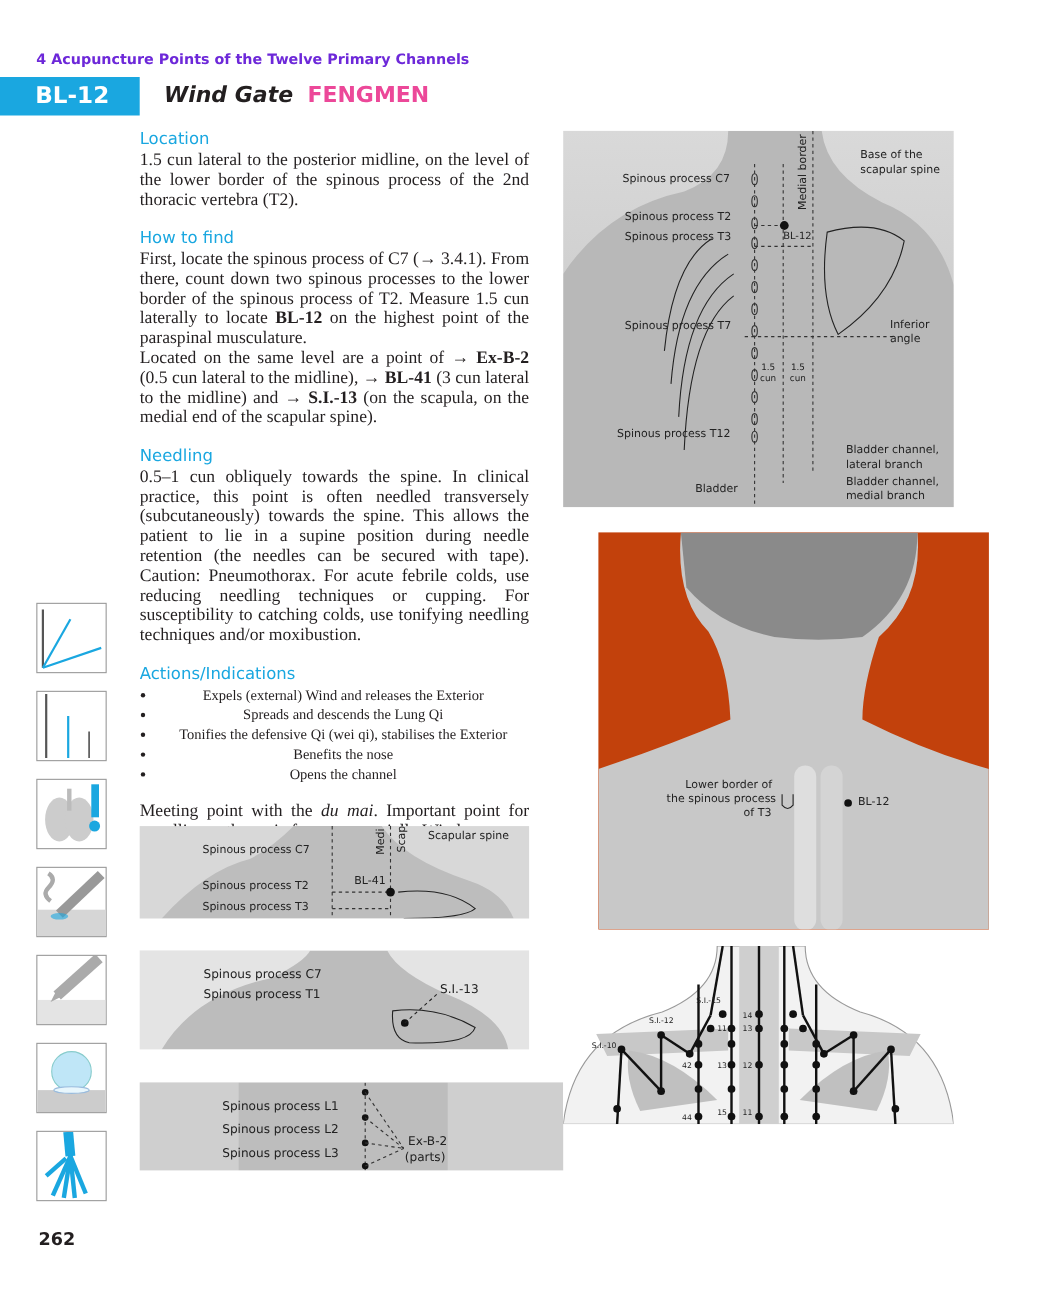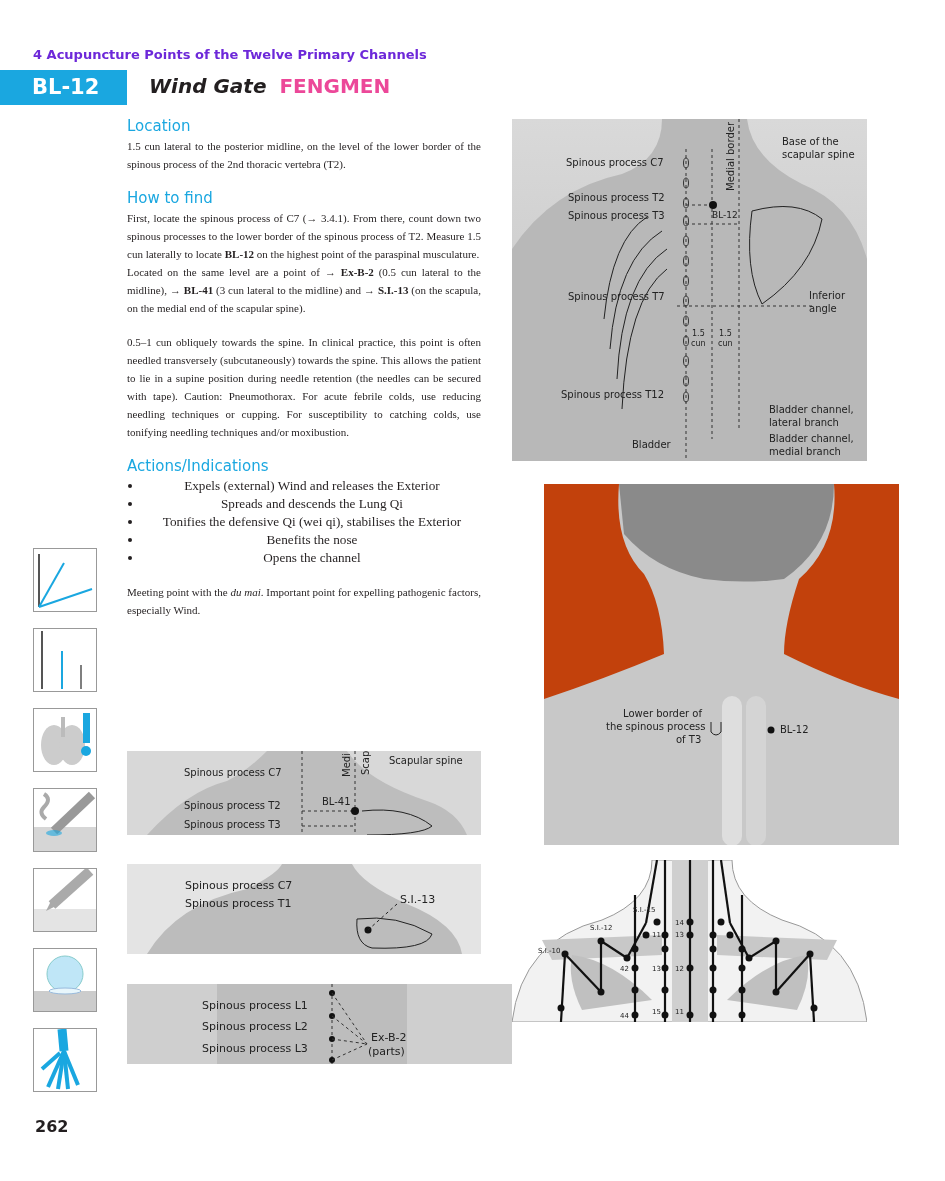--- a/index.html
+++ b/index.html
@@ -4,21 +4,21 @@
 <style>
   html, body { margin: 0; padding: 0; background: #ffffff; }
   body { width: 945px; height: 1181px; position: relative; overflow: hidden; font-family: "DejaVu Serif", serif; color: #231f20; }
   .chapter { position: absolute; left: 33px; top: 47px; font-family: "DejaVu Sans", sans-serif; font-weight: bold; font-size: 13px; color: #6d28d9; }
   .point-badge { position: absolute; left: 0; top: 70px; width: 127px; height: 35px; background: #1aa7e0; color: #fff; font-family: "DejaVu Sans", sans-serif; font-weight: bold; font-size: 21px; line-height: 35px; padding-left: 32px; box-sizing: border-box; }
   .title { position: absolute; left: 149px; top: 74px; font-family: "DejaVu Sans", sans-serif; font-weight: bold; font-size: 20px; }
   .title .en { font-style: italic; color: #231f20; }
   .title .pin { color: #ec4899; margin-left: 6px; }
   .col { position: absolute; left: 127px; top: 117px; width: 354px; }
   .sec-h { font-family: "DejaVu Sans", sans-serif; font-size: 15px; color: #1aa7e0; margin: 0 0 2px 0; font-weight: normal; }
-  .para { font-family: "Liberation Serif", serif; font-size: 11px; line-height: 18px; text-align: justify; margin: 0; }
+  .para { font-family: "Liberation Serif", serif; font-size: 16px; line-height: 18px; text-align: justify; margin: 0; }
   .sec { margin-bottom: 16px; }
   b { font-weight: bold; }
   ul.bul { margin: 0; padding: 0 0 0 16px; font-family: Liberation Serif, serif; font-size: 13.2px; line-height: 18px; text-align: center; }
   ul.bul li { list-style: disc; }
   .icons { position: absolute; left: 33px; top: 548px; width: 64px; }
   .icon-box { width: 62px; height: 62px; border: 1px solid #999; background: #fff; margin-bottom: 16px; position: relative; overflow: hidden; }
   .fig { position: absolute; overflow: hidden; }
   .photo-bg { background: linear-gradient(180deg, #d9d9d9 0%, #c2c2c2 100%); }
   .lbl { position: absolute; font-family: "DejaVu Sans", sans-serif; font-size: 10px; color: #222; white-space: nowrap; line-height: 12px; }
   .page-num { position: absolute; left: 35px; top: 1117px; font-family: "DejaVu Sans", sans-serif; font-weight: bold; font-size: 16px; }
@@ -37,20 +37,21 @@
   <div class="sec">
     <h3 class="sec-h">Location</h3>
     <p class="para">1.5 cun lateral to the posterior midline, on the level of the lower border of the spinous process of the 2nd thoracic vertebra (T2).</p>
   </div>
   <div class="sec">
     <h3 class="sec-h">How to find</h3>
     <p class="para"><span>First, locate the spinous process of C7 (→ 3.4.1). From there, count down two spinous processes to the lower border of the spinous process of T2. Measure 1.5 cun laterally to locate </span><b>BL-12</b><span> on the highest point of the paraspinal musculature.</span></p>
     <p class="para"><span>Located on the same level are a point of </span><b>→ Ex-B-2</b><span> (0.5 cun lateral to the midline), </span><b>→ BL-41</b><span> (3 cun lateral to the midline) and </span><b>→ S.I.-13</b><span> (on the scapula, on the medial end of the scapular spine).</span></p>
   </div>
   <div class="sec">
+    <h3 class="sec-h">Needling</h3>
     <p class="para">0.5–1 cun obliquely towards the spine. In clinical practice, this point is often needled transversely (subcutaneously) towards the spine. This allows the patient to lie in a supine position during needle retention (the needles can be secured with tape). Caution: Pneumothorax. For acute febrile colds, use reducing needling techniques or cupping. For susceptibility to catching colds, use tonifying needling techniques and/or moxibustion.</p>
   </div>
   <div class="sec">
     <h3 class="sec-h">Actions/Indications</h3>
     <ul class="bul">
       <li>Expels (external) Wind and releases the Exterior</li>
       <li>Spreads and descends the Lung Qi</li>
       <li>Tonifies the defensive Qi (wei qi), stabilises the Exterior</li>
       <li>Benefits the nose</li>
       <li>Opens the channel</li>

